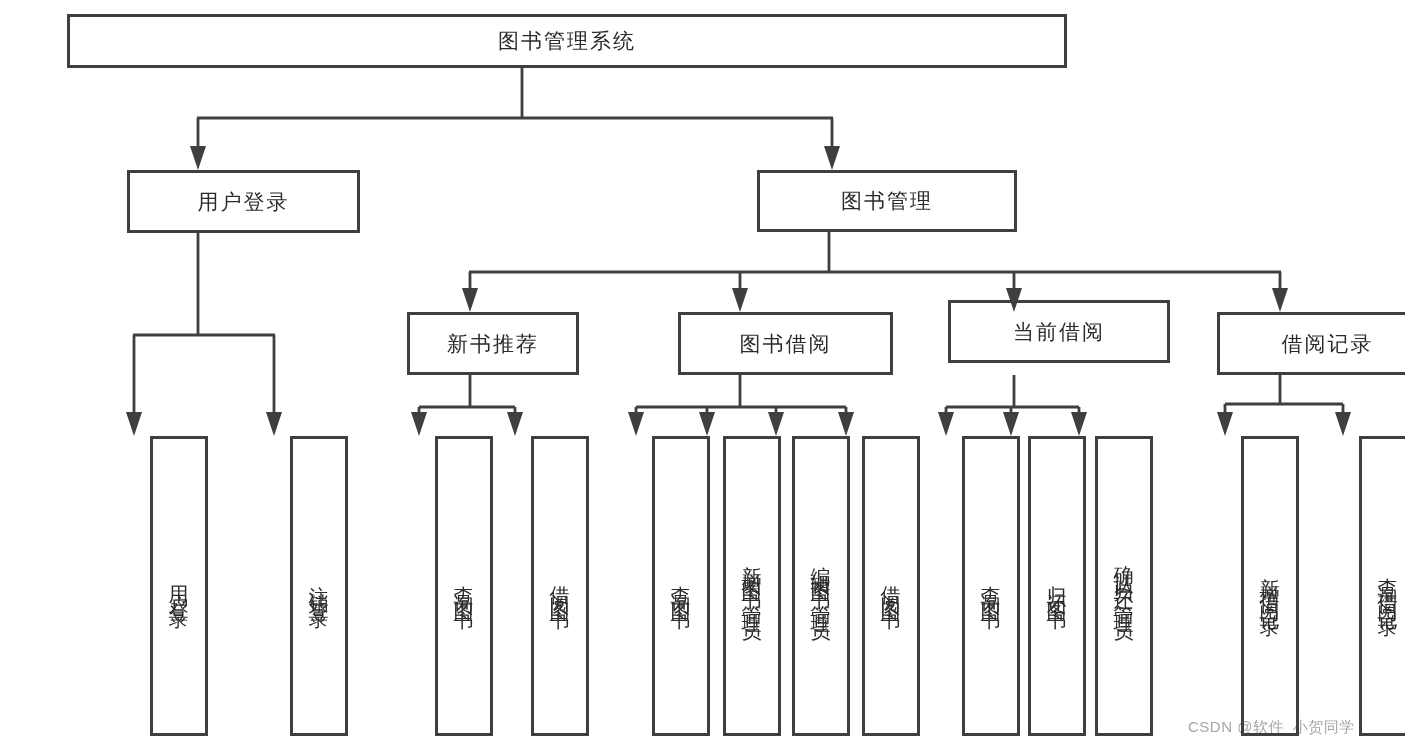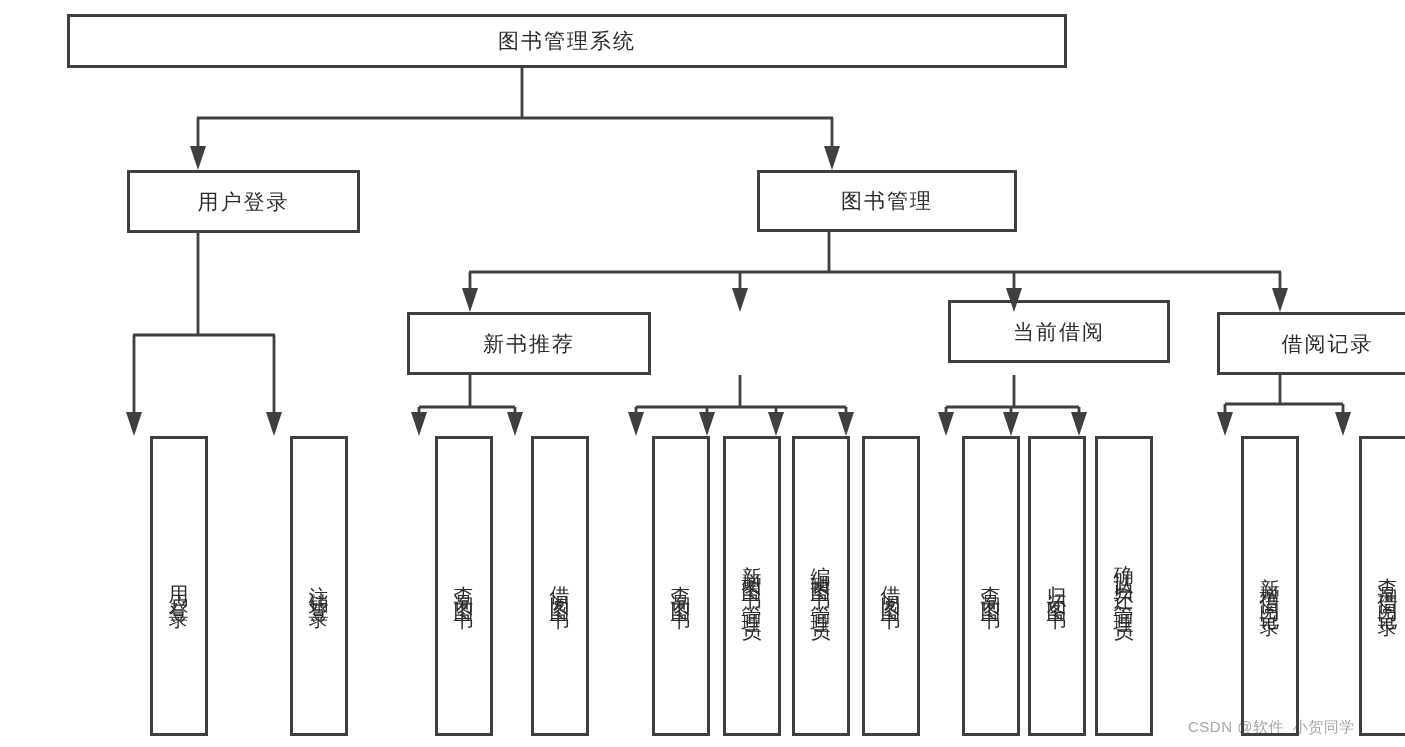--- a/index.html
+++ b/index.html
@@ -63,21 +63,21 @@
     color: #a6a6a6;
     letter-spacing: 0.5px;
     z-index: 1;
     white-space: nowrap;
   }
 
   
   #root-box        { left: 22px;   top: 14px;  width: 1000px; height: 54px; }
   #l2-user-login   { left: 82px;   top: 170px; width: 233px;  height: 63px; }
   #l2-book-mgmt    { left: 712px;  top: 170px; width: 260px;  height: 62px; }
-  #l3-new-book     { left: 362px;  top: 312px; width: 244px;  height: 63px; }
+  #l3-new-book     { left: 362px;  top: 312px; width: 172px;  height: 63px; }
   #l3-book-borrow  { left: 633px;  top: 312px; width: 215px;  height: 63px; }
   #l3-current      { left: 903px;  top: 300px; width: 222px;  height: 63px; }
   #l3-record       { left: 1172px; top: 312px; width: 221px;  height: 63px; }
   .leaf            { top: 436px; width: 58px; height: 300px; }
   #leaf-u1 { left: 105px; }
   #leaf-u2 { left: 245px; }
   #leaf-n1 { left: 390px; }
   #leaf-n2 { left: 486px; }
   #leaf-b1 { left: 607px; }
   #leaf-b2 { left: 678px; }
@@ -153,20 +153,23 @@
   <div id="l2-user-login" class="box">
     <span class="hlabel">用户登录</span>
   </div>
   <div id="l2-book-mgmt" class="box">
     <span class="hlabel">图书管理</span>
   </div>
 
   <div id="l3-new-book" class="box">
     <span class="hlabel">新书推荐</span>
   </div>
+  <div id="l3-book-borrow" class="box">
+    <span class="hlabel">图书借阅</span>
+  </div>
   <div id="l3-current" class="box">
     <span class="hlabel">当前借阅</span>
   </div>
   <div id="l3-record" class="box">
     <span class="hlabel">借阅记录</span>
   </div>
 
   <div id="leaf-u1" class="box leaf">
     <span class="vlabel">用户登录</span>
   </div>

